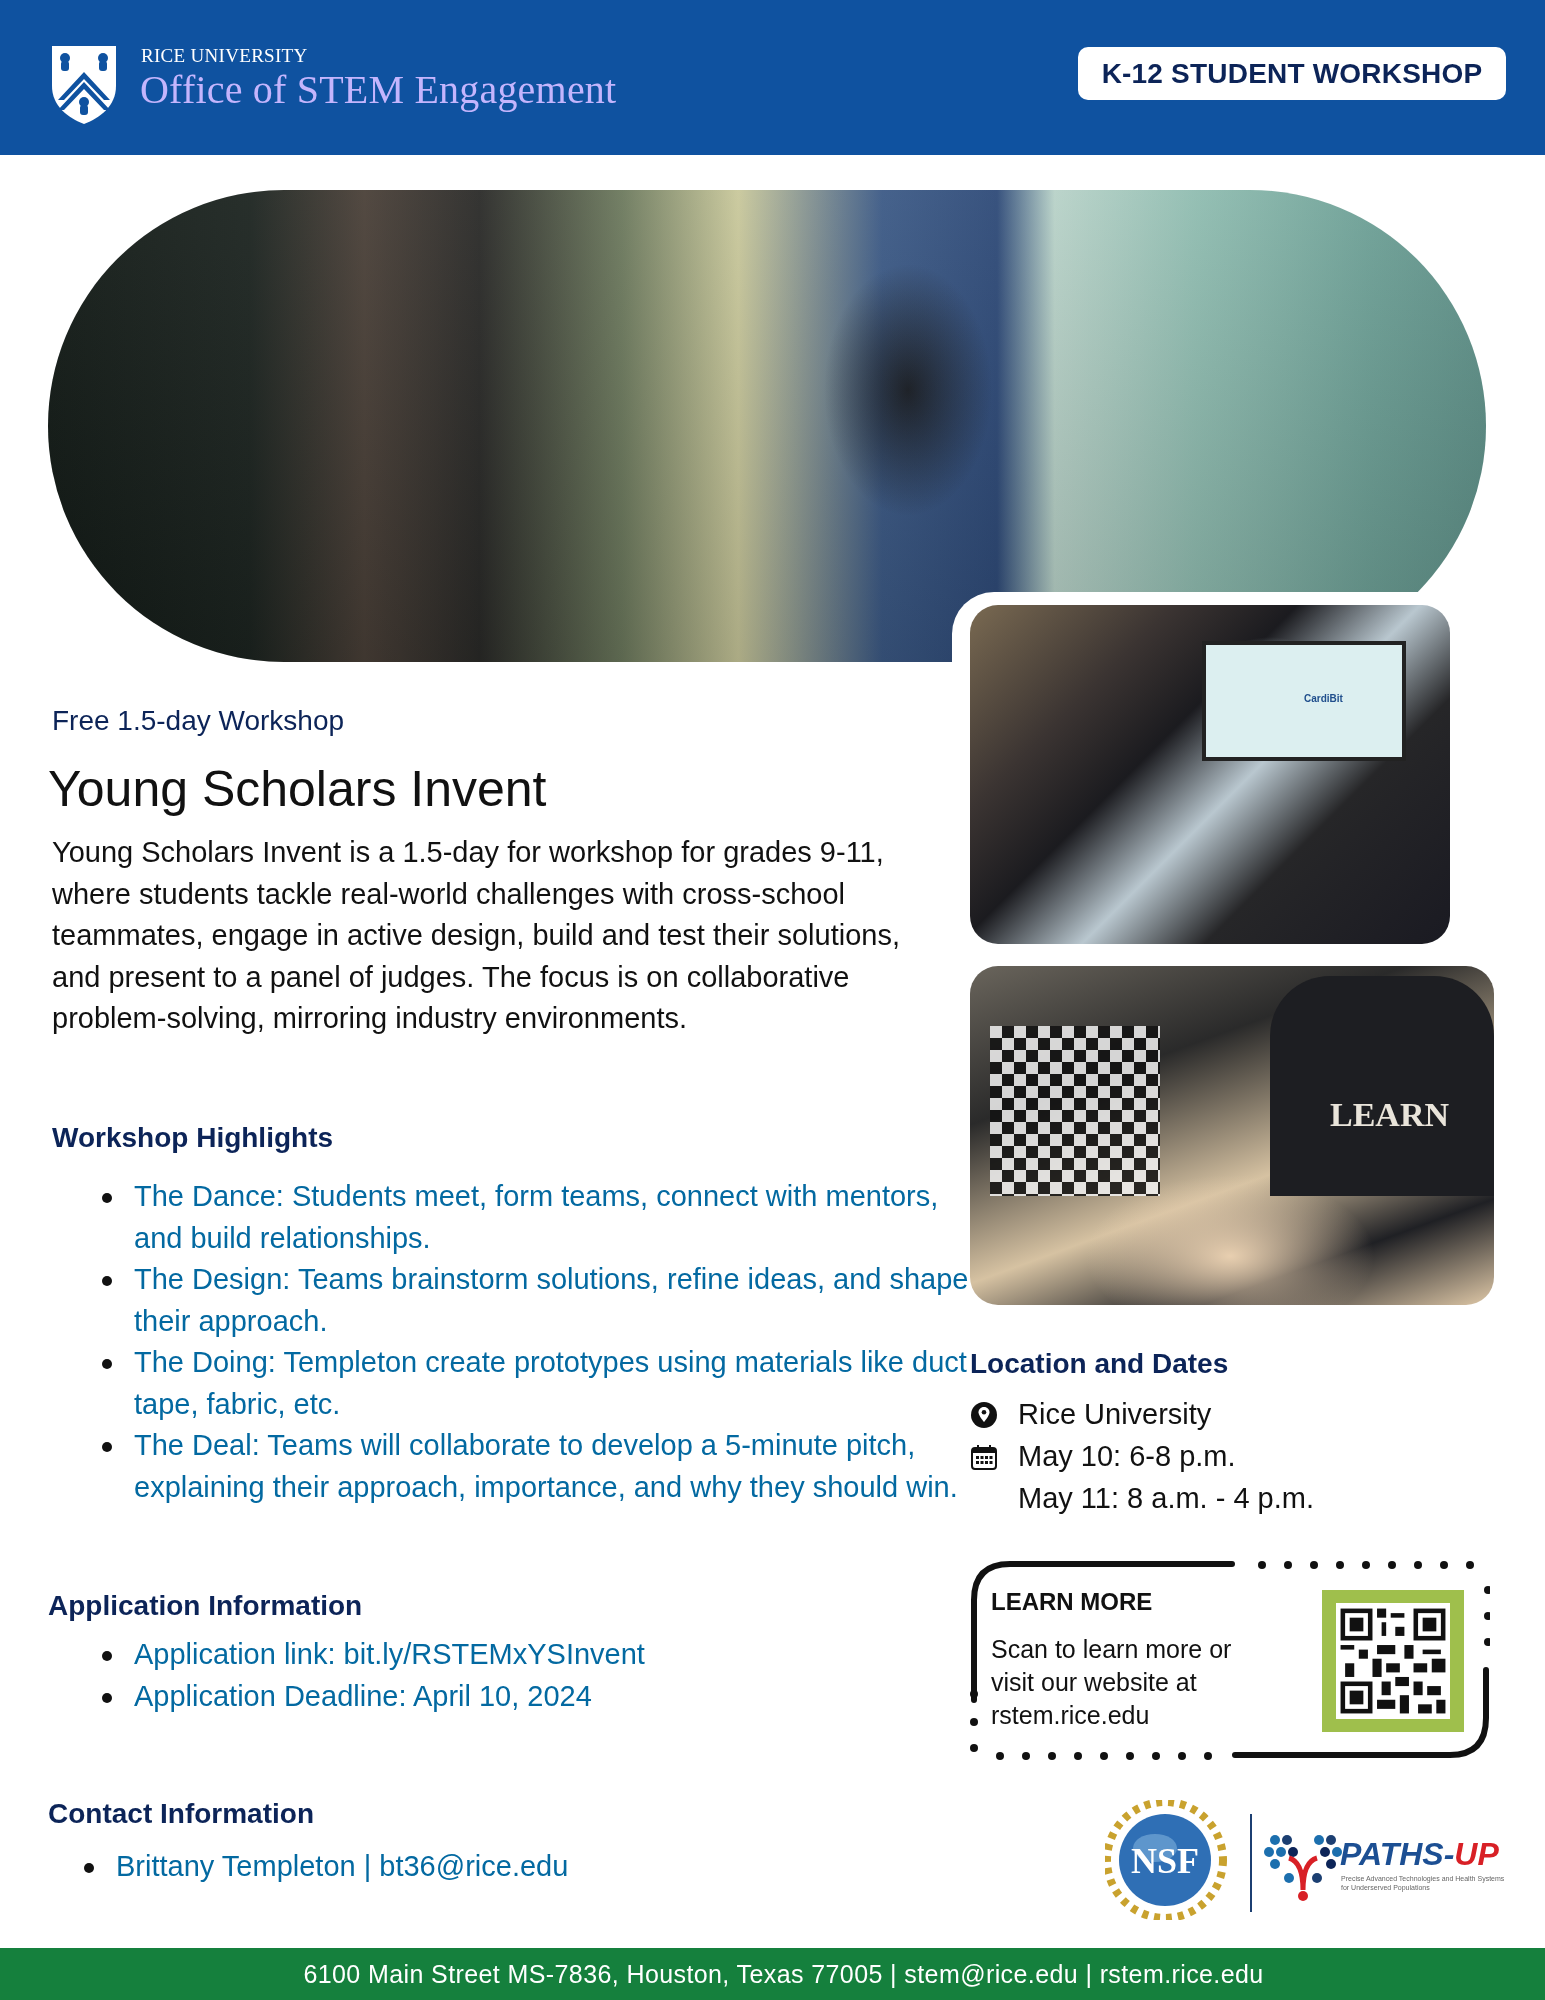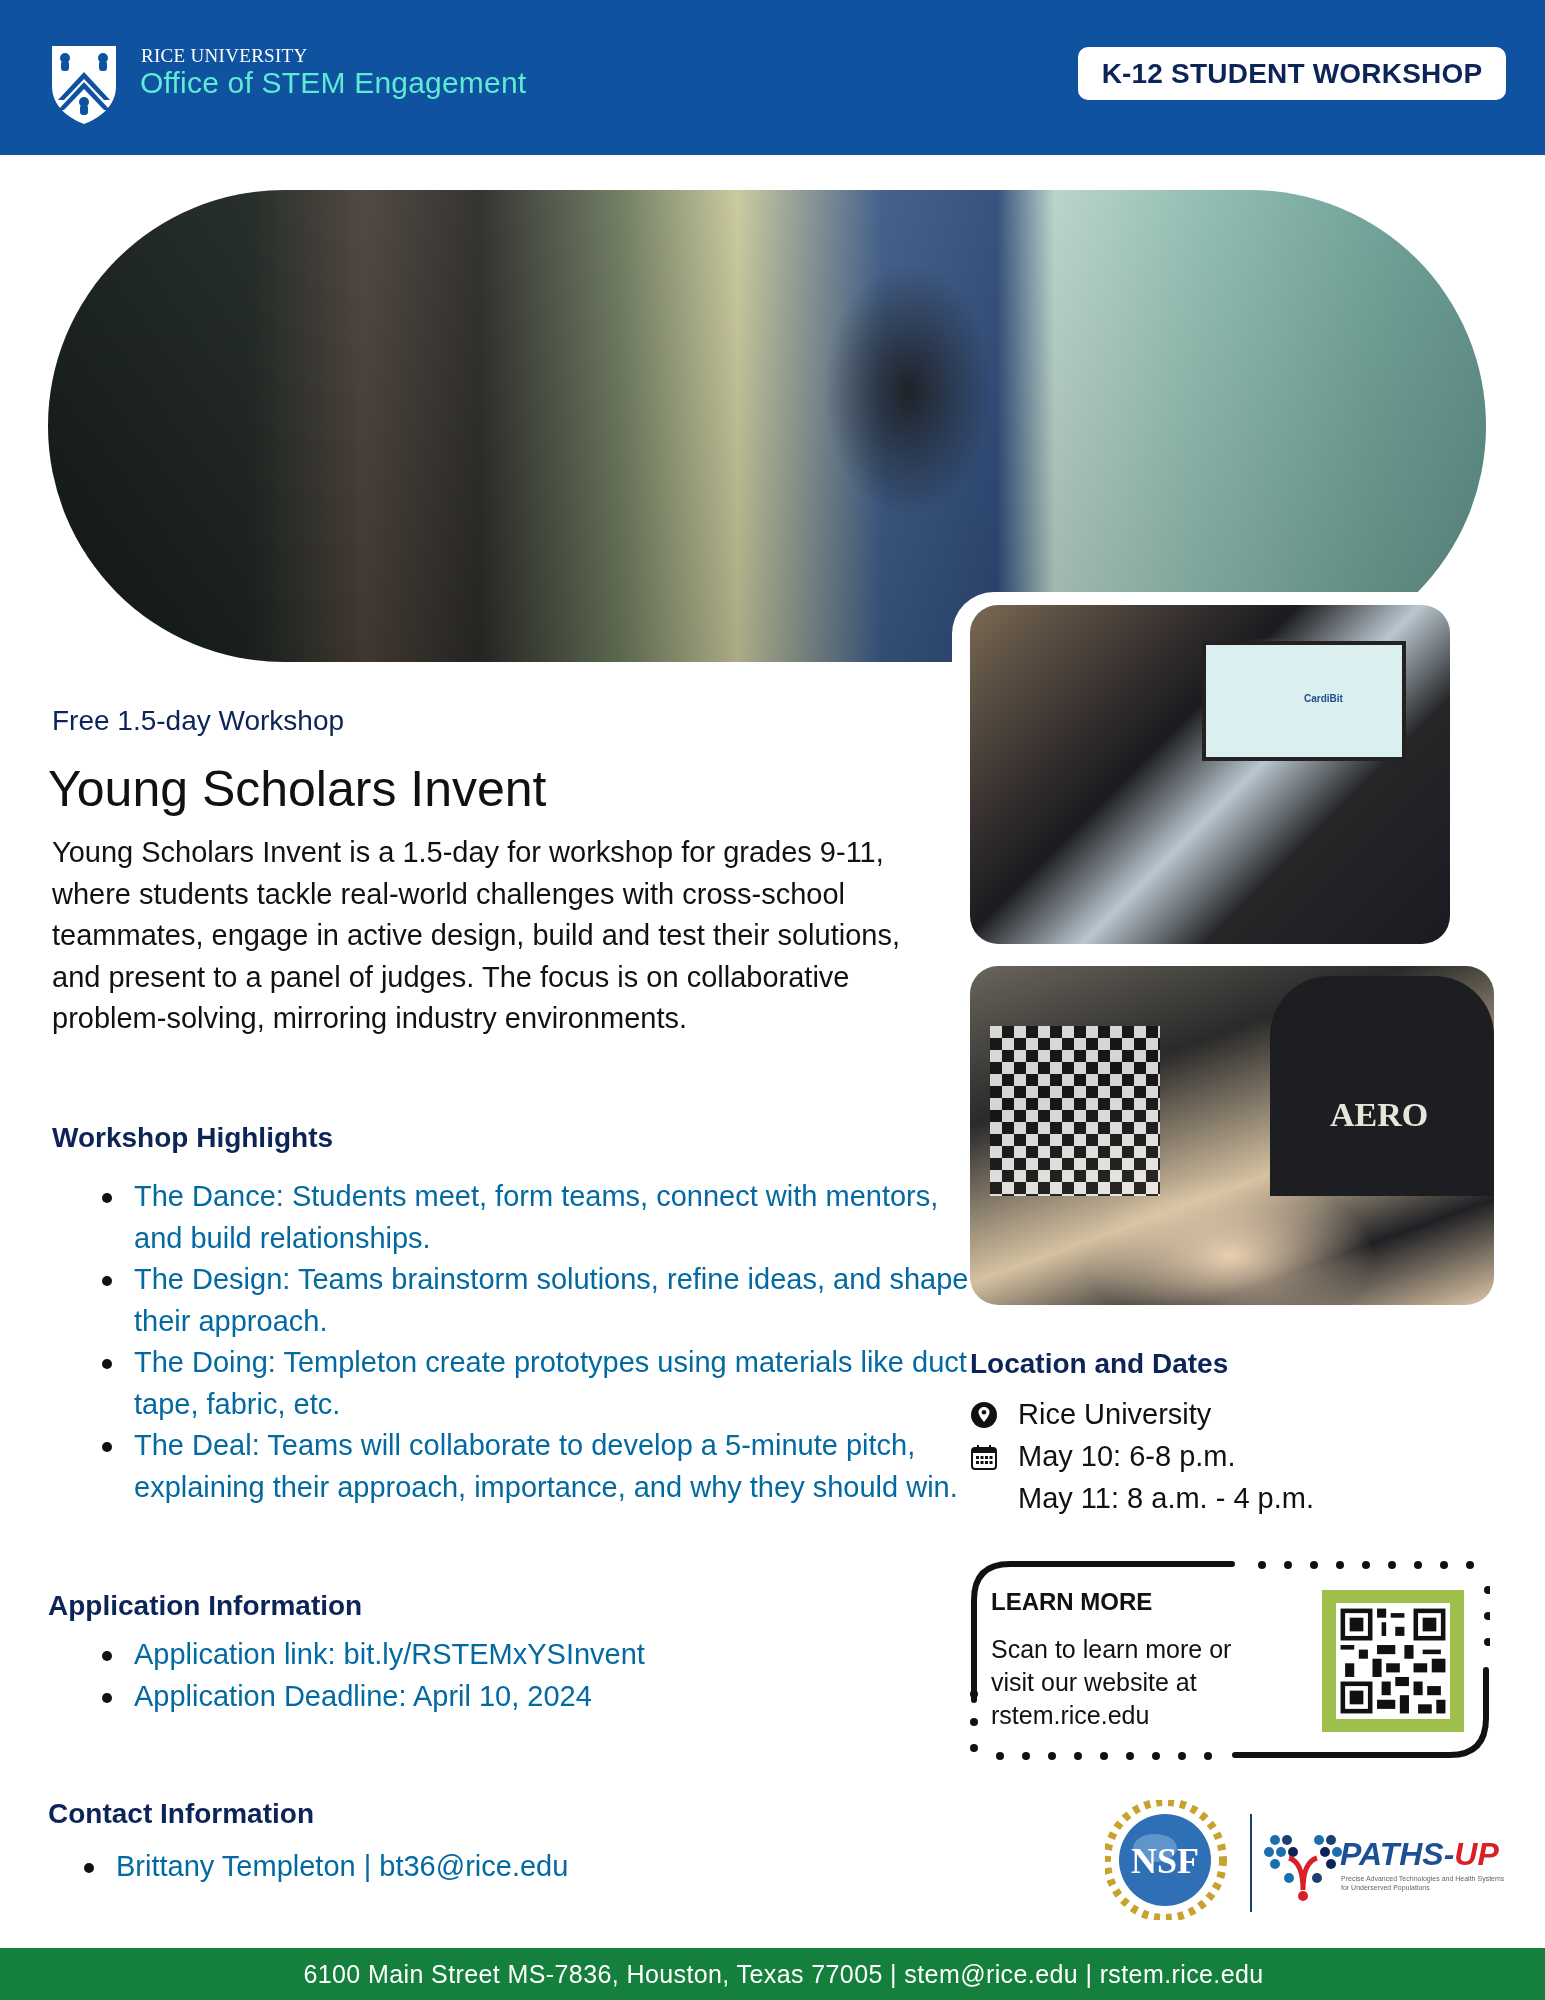--- a/index.html
+++ b/index.html
@@ -9,22 +9,22 @@
   }
   .header {
     position: absolute; left: 0; top: 0; width: 1545px; height: 155px; background: #0f52a0;
   }
   .shield { position: absolute; left: 48px; top: 42px; width: 72px; height: 84px; }
   .brand-top {
     position: absolute; left: 141px; top: 45px; color: #fff;
     font-family: "Liberation Serif", "DejaVu Serif", serif; font-size: 19px; letter-spacing: 0.3px;
   }
   .brand-main {
-    position: absolute; left: 140px; top: 66px; color: #5eead4;
-    font-family: Liberation Sans, sans-serif; font-size: 30px; letter-spacing: 0.2px;
+    position: absolute; left: 140px; top: 66px; color: #c4b5fd;
+    font-family: Liberation Serif, serif; font-size: 40px; letter-spacing: 0.2px;
   }
   .badge {
     position: absolute; left: 1078px; top: 47px; width: 428px; height: 53px;
     background: #fff; border-radius: 10px; display: flex; align-items: center; justify-content: center;
     color: #0c2458; font-weight: bold; font-size: 28px; letter-spacing: 0.2px;
   }
 
   .hero {
     position: absolute; left: 48px; top: 190px; width: 1438px; height: 472px;
     border-radius: 236px; overflow: hidden;
@@ -142,21 +142,21 @@
 <div class="hero-cut"></div>
 
 <div class="photo photo1">
   <div class="screen">
     <span>CardiBit</span>
   </div>
 </div>
 <div class="photo photo2">
   <div class="checker"></div>
   <div class="hoodie">
-    <span>AERO</span>
+    <span>LEARN</span>
   </div>
 </div>
 
 <div class="kicker">Free 1.5-day Workshop</div>
 <div class="title">Young Scholars Invent</div>
 <div class="desc">Young Scholars Invent is a 1.5-day for workshop for grades 9-11, where students tackle real-world challenges with cross-school teammates, engage in active design, build and test their solutions, and present to a panel of judges. The focus is on collaborative problem-solving, mirroring industry environments.</div>
 
 <div class="h-section" style="left:52px; top:1122px;">Workshop Highlights</div>
 <ul class="list highlights">
   <li>The Dance: Students meet, form teams, connect with mentors, and build relationships.</li>

